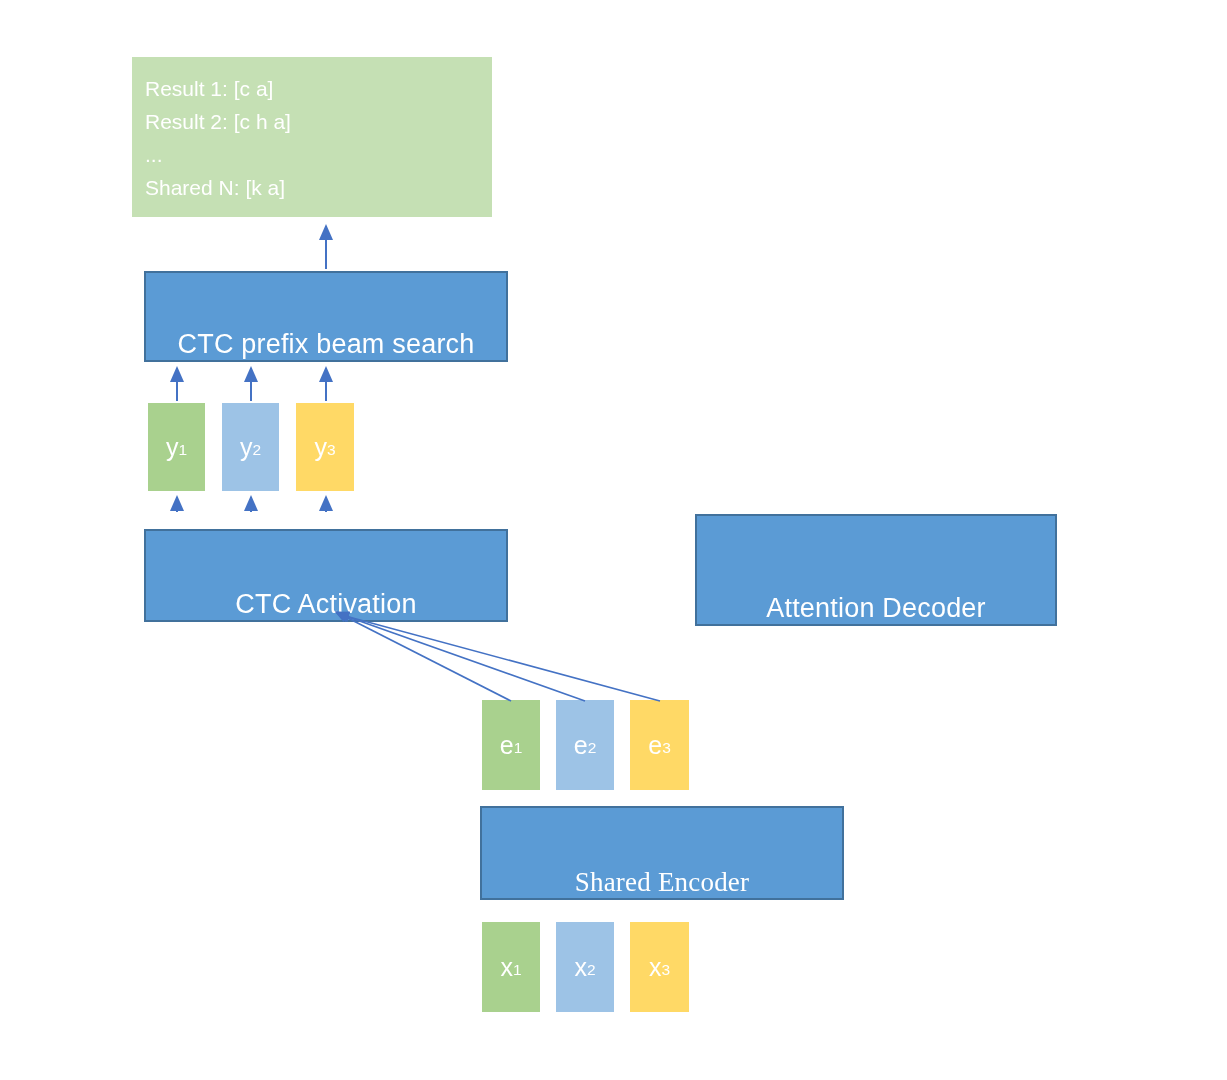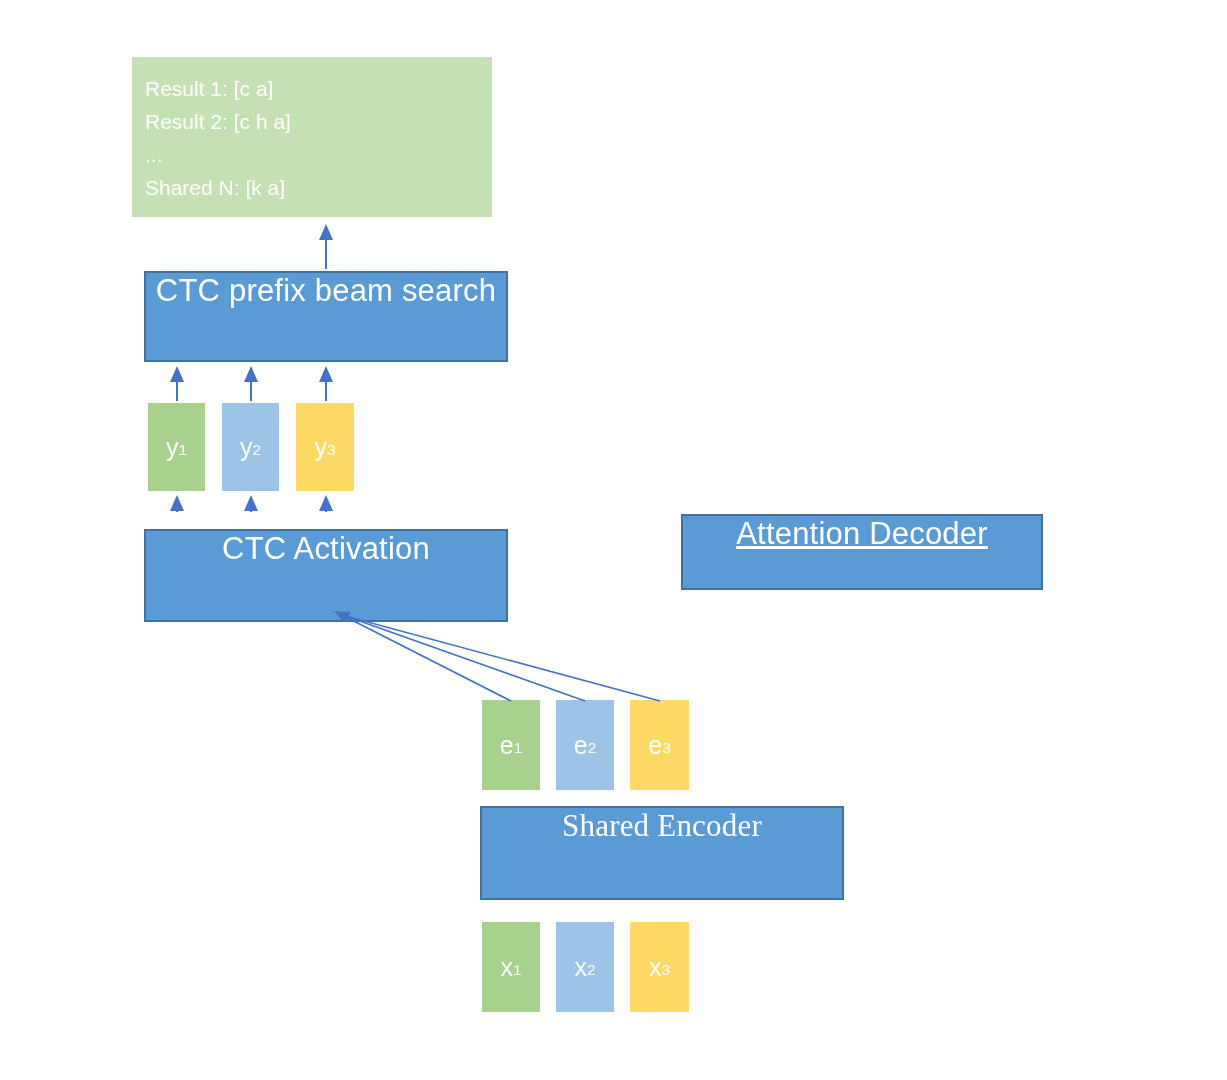--- a/index.html
+++ b/index.html
@@ -17,28 +17,28 @@
   }
 
   
   .block {
     position: absolute;
     box-sizing: border-box;
     background: var(--box-blue-fill);
     border: 2px solid var(--box-blue-border);
     color: var(--box-text);
     display: flex;
-    align-items: flex-start;
+    align-items: flex-end;
     justify-content: center;
-    font-size: 31px;
+    font-size: 27px;
     letter-spacing: 0.2px;
   }
   #beam-search        { left: 144px; top: 271px; width: 364px; height: 91px; }
   #ctc-activation     { left: 144px; top: 529px; width: 364px; height: 93px; }
-  #attention-decoder  { left: 681px; top: 514px; width: 362px; height: 76px; text-decoration: underline; }
+  #attention-decoder  { left: 695px; top: 514px; width: 362px; height: 112px; }
   #shared-encoder     { left: 480px; top: 806px; width: 364px; height: 94px; font-family: Liberation Serif, serif; }
 
   
   #results-box {
     position: absolute;
     left: 132px; top: 57px;
     width: 360px; height: 160px;
     box-sizing: border-box;
     background: var(--results-green-fill);
     color: var(--box-text);

